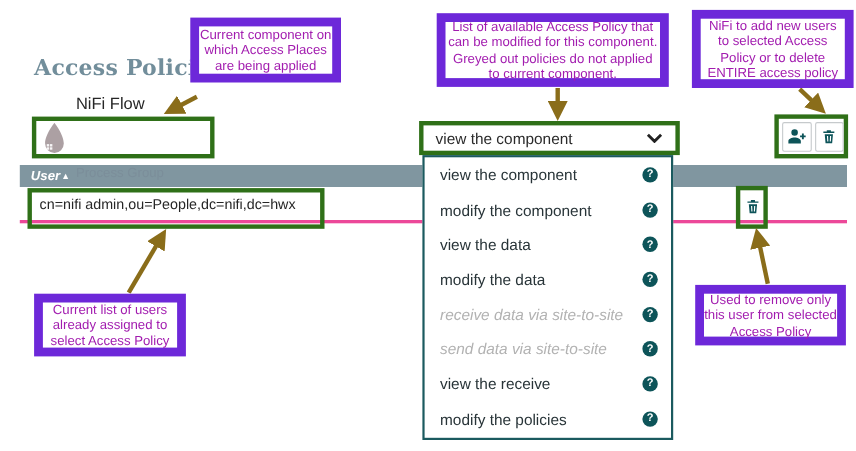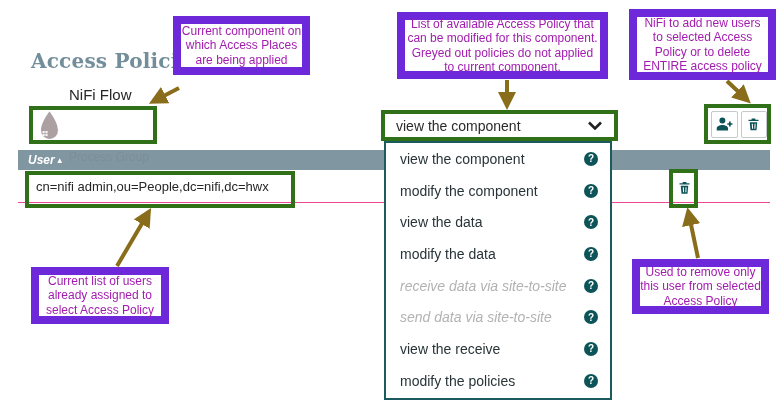--- a/index.html
+++ b/index.html
@@ -7,32 +7,32 @@
           font-family:"Liberation Sans",sans-serif;}
 
   
   .page-title{position:absolute;left:31px;top:49px;font-family:"DejaVu Serif",serif;
               font-weight:bold;font-size:20px;color:#728e9b;letter-spacing:.2px;}
 
   
   .gbox{position:absolute;border:4px solid #2f7018;background:transparent;box-sizing:border-box;}
 
   
-  .nifi-box{left:29px;top:106px;width:128px;height:38px;display:flex;align-items:center;
+  .nifi-box{left:29px;top:106px;width:166px;height:38px;display:flex;align-items:center;
             padding-left:6px;gap:9px;}
   .comp-name{font-size:15px;color:#262626;line-height:16px;}
   .comp-type{font-size:12px;color:#7b8e9a;line-height:13px;margin-top:48px;}
 
   
   .table-header{position:absolute;left:18px;top:150px;width:752px;height:20px;background:#8096a0;
                 display:flex;align-items:center;padding-left:10px;box-sizing:border-box;
                 color:#ffffff;font-size:12px;font-style:italic;font-weight:bold;gap:1px;}
   .sort-caret{font-size:8px;font-style:normal;}
   .table-row{position:absolute;left:18px;top:170px;width:752px;height:33px;background:#ffffff;
-             border-bottom:1px solid #ec4899;display:flex;align-items:center;padding-left:18px;
+             border-bottom:3px solid #ec4899;display:flex;align-items:center;padding-left:18px;
              box-sizing:border-box;font-size:13px;color:#262626;}
   .row-trash{position:absolute;left:677px;top:180px;width:15px;height:15px;cursor:pointer;}
 
   
   .buttons-box{left:704px;top:104px;width:67px;height:40px;display:flex;align-items:center;
                padding-left:3px;gap:3px;}
   .tool-btn{width:27px;height:27px;background:#ffffff;border:1px solid #c6cacc;border-radius:2px;
             display:flex;align-items:center;justify-content:center;box-sizing:border-box;cursor:pointer;}
   .trash-box{left:669px;top:169px;width:29px;height:39px;}
 

